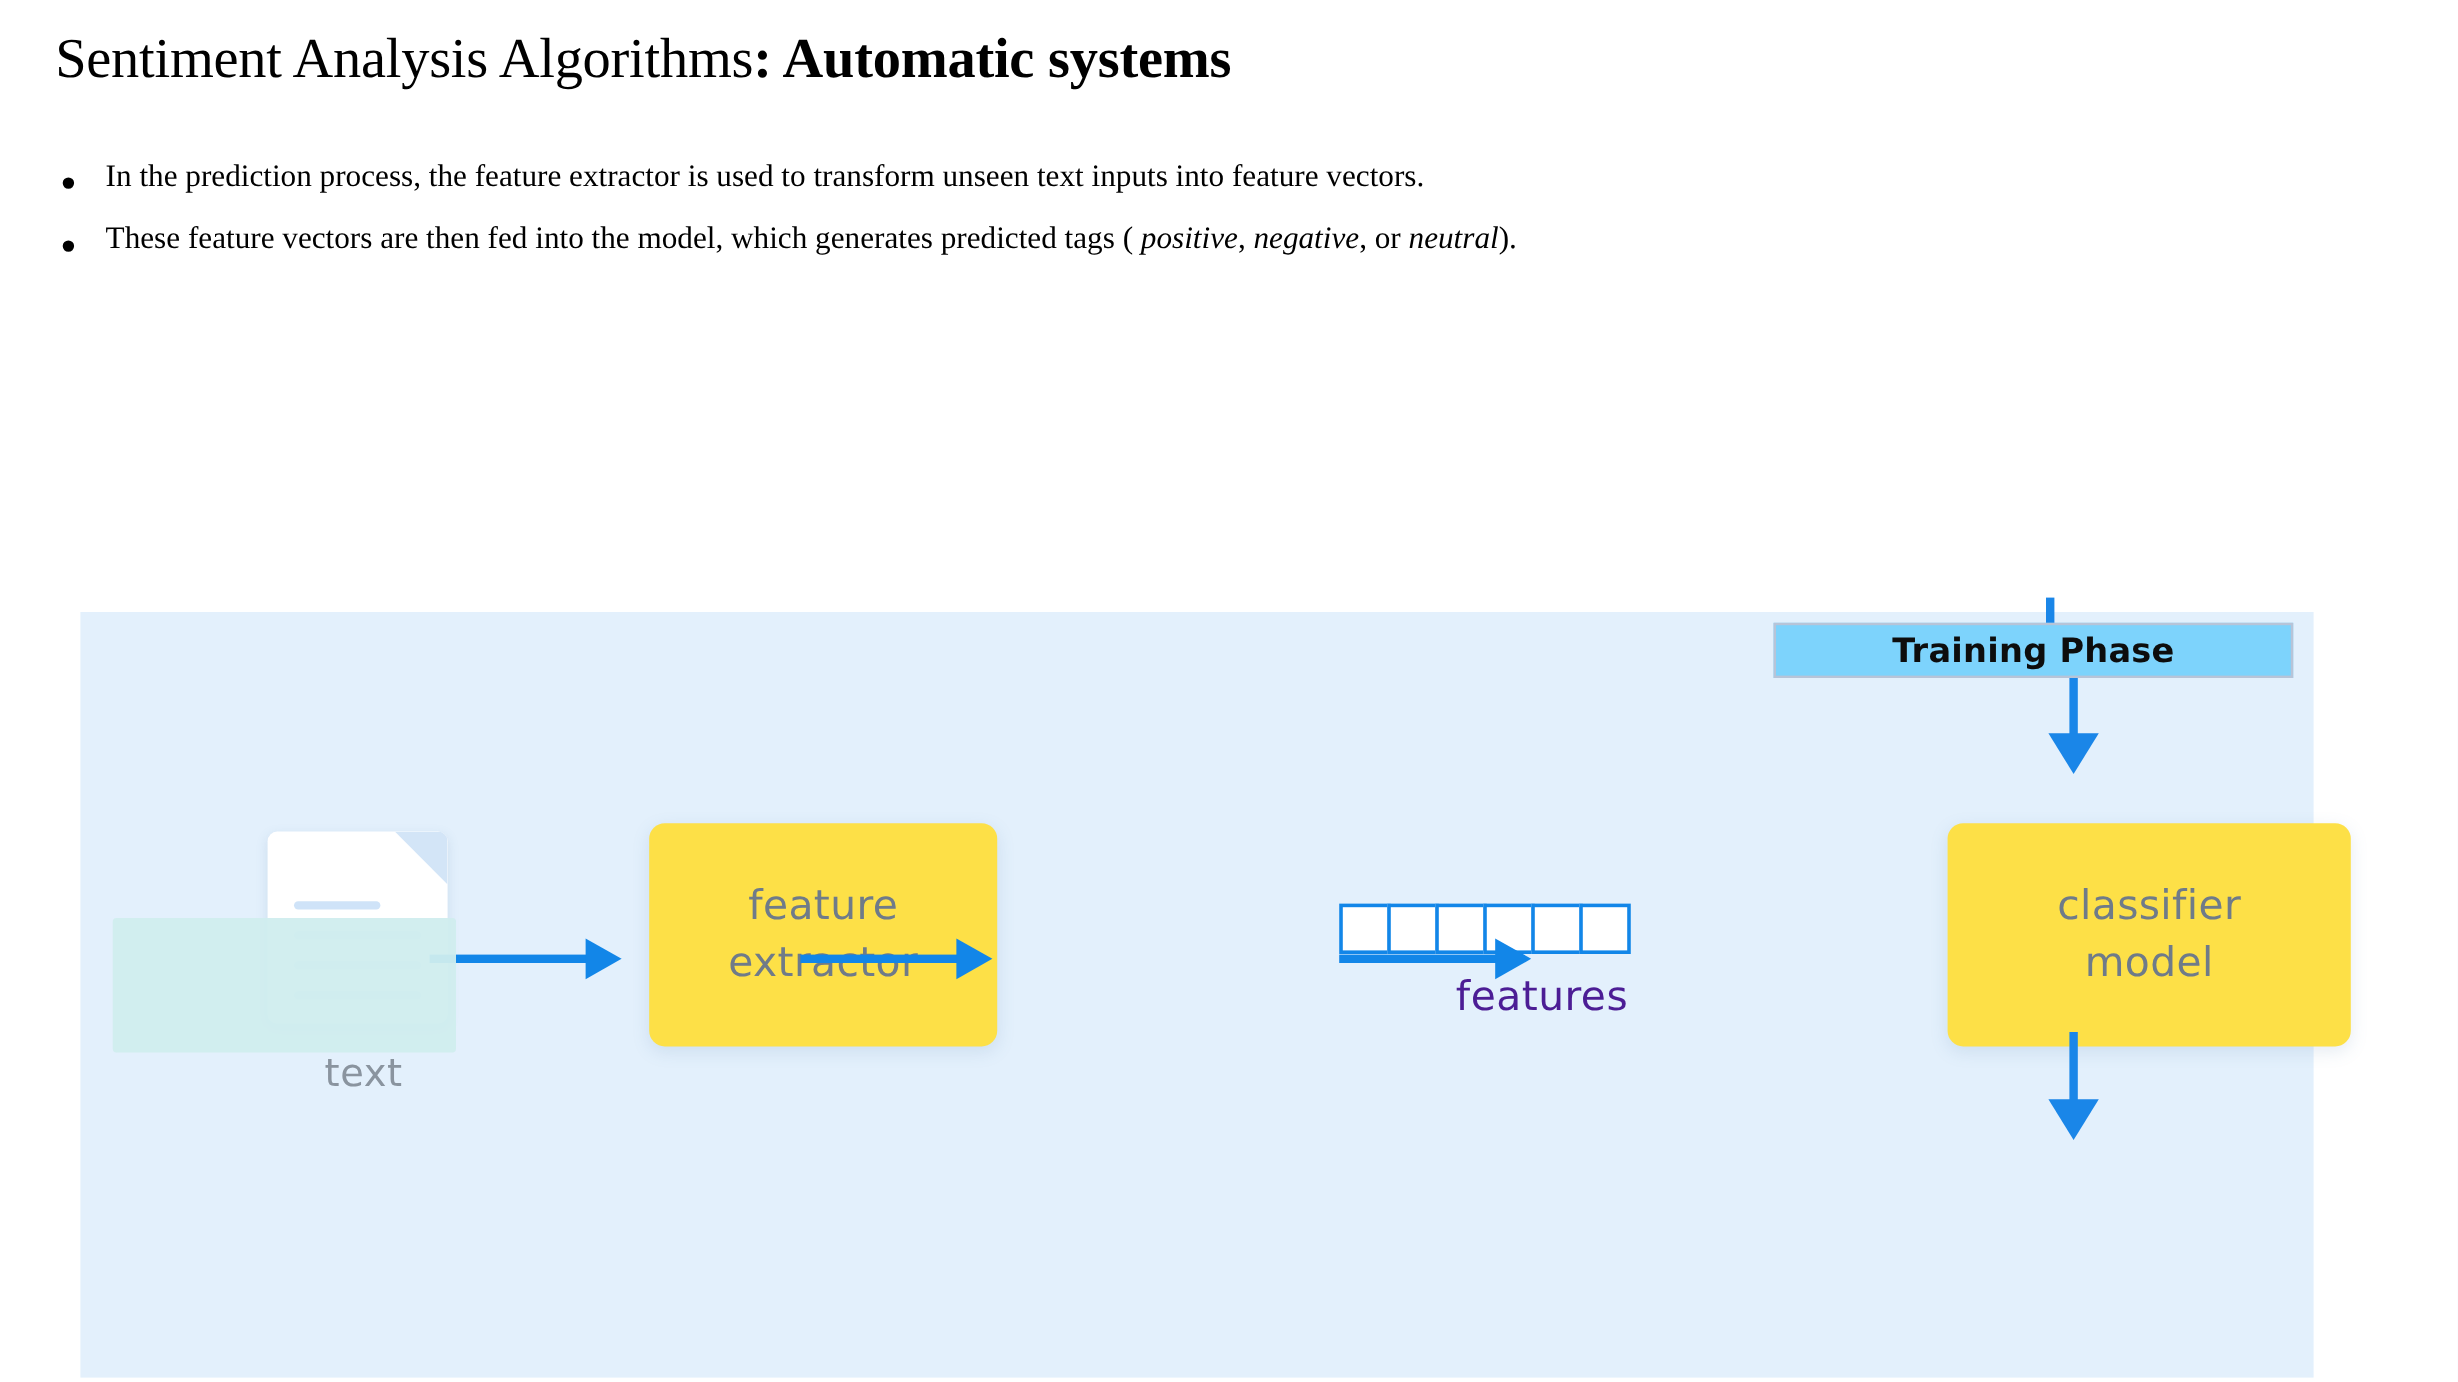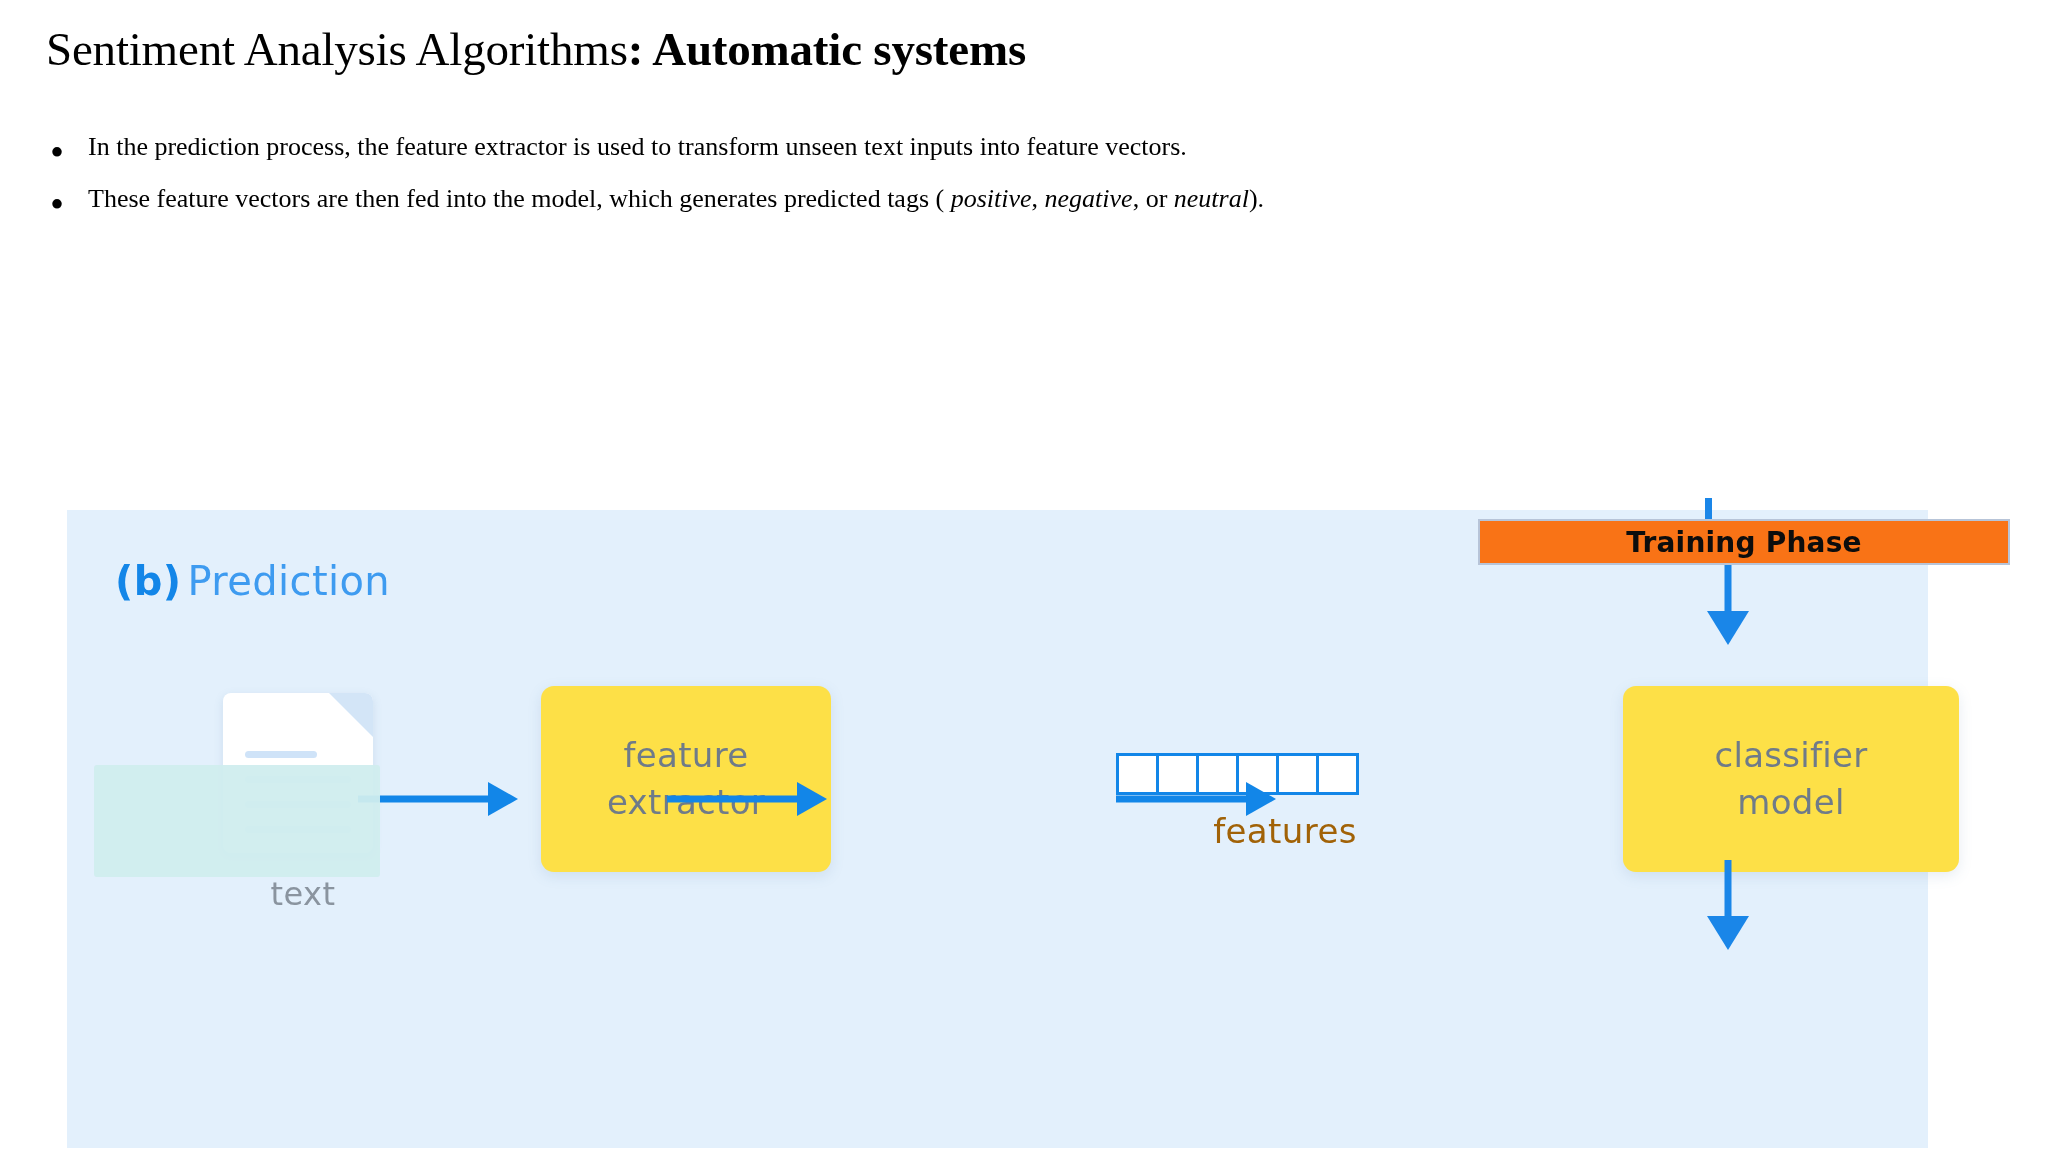--- a/index.html
+++ b/index.html
@@ -82,23 +82,23 @@
     white-space: nowrap;
   }
   .panel-heading .ph-tag { font-weight: 700; color: #1386e8; }
   .panel-heading .ph-word { font-weight: 400; color: #3e9bf0; margin-left: 6px; }
 
   
   .training-phase-box {
     position: absolute;
     left: 1411px;
     top: 9px;
-    width: 532px;
+    width: 433px;
     height: 46px;
-    background: #f97316;
+    background: #7dd3fc;
     border: 2px solid #b7c4d8;
     display: flex;
     align-items: center;
     justify-content: center;
     font-family: "DejaVu Sans", sans-serif;
     font-weight: 700;
     font-size: 28px;
     color: #0d0d0d;
     letter-spacing: 0.2px;
     z-index: 3;
@@ -238,21 +238,21 @@
     background: #ffffff;
     border: 3px solid #1286e8;
     margin-right: -3px;
   }
   .features-label {
     margin-top: 16px;
     text-align: center;
     font-family: "DejaVu Sans", sans-serif;
     font-size: 34px;
     font-weight: 400;
-    color: #a16207;
+    color: #4c1d95;
     letter-spacing: 0.4px;
   }
 
   
   .tag-node { position: absolute; left: 1513px; top: 440px; width: 296px; }
   .tag-box {
     width: 296px;
     height: 68px;
     background: #cfe6fb;
     border-radius: 10px;
@@ -303,23 +303,20 @@
 
   <div class="bullet-item">
     <span class="bullet-dot">•</span>
     <div class="bullet-text"><span>These feature vectors are then fed into the model, which generates predicted tags ( </span><em>positive</em><span>, </span><em>negative</em><span>, or </span><em>neutral</em><span>).</span></div>
   </div>
 
 </div>
 
 <div class="diagram-panel">
 
-  <div class="panel-heading">
-    <span class="ph-tag">(b)</span><span class="ph-word">Prediction</span>
-  </div>
 
   <div class="training-stub"></div>
 
   <div class="training-phase-box">Training Phase</div>
 
   <div class="arrow-v" id="arrow-training">
     <span class="shaft"></span>
     <span class="head"></span>
   </div>
 

